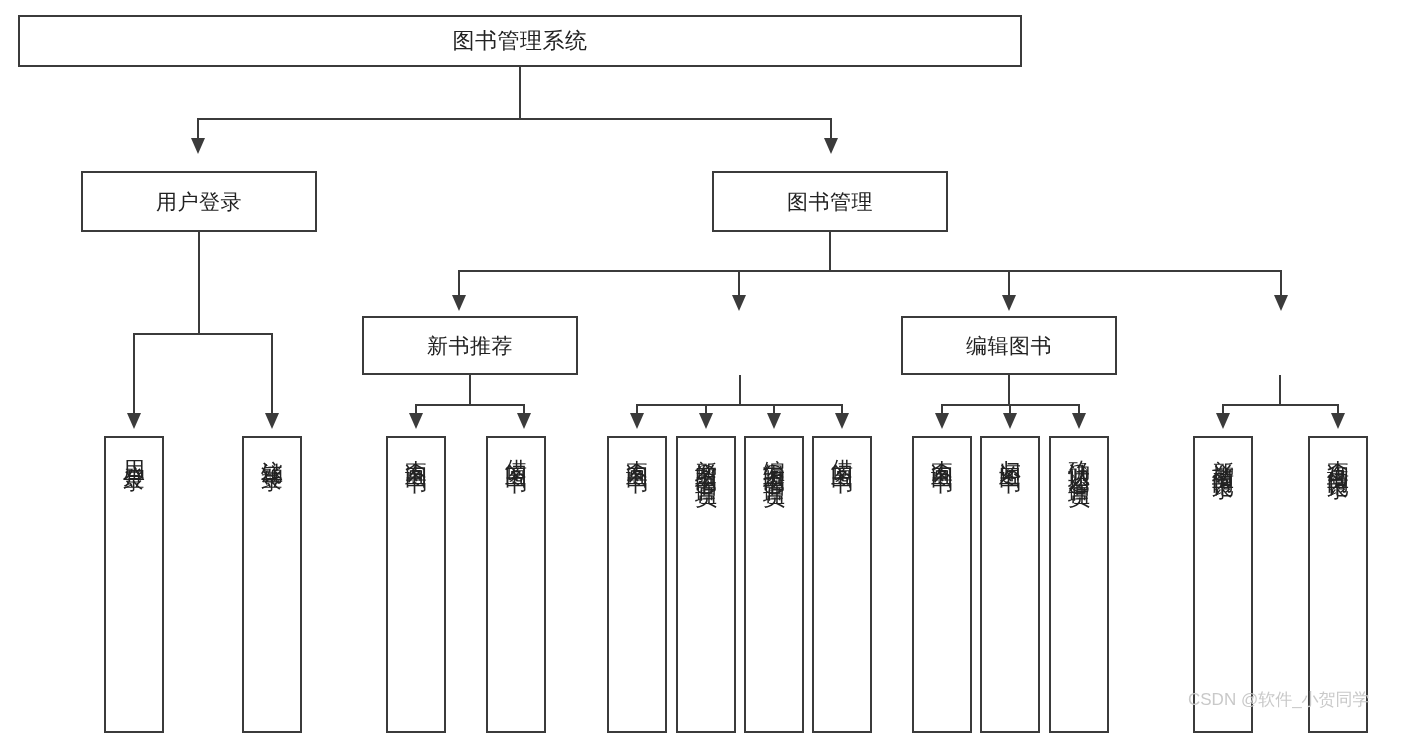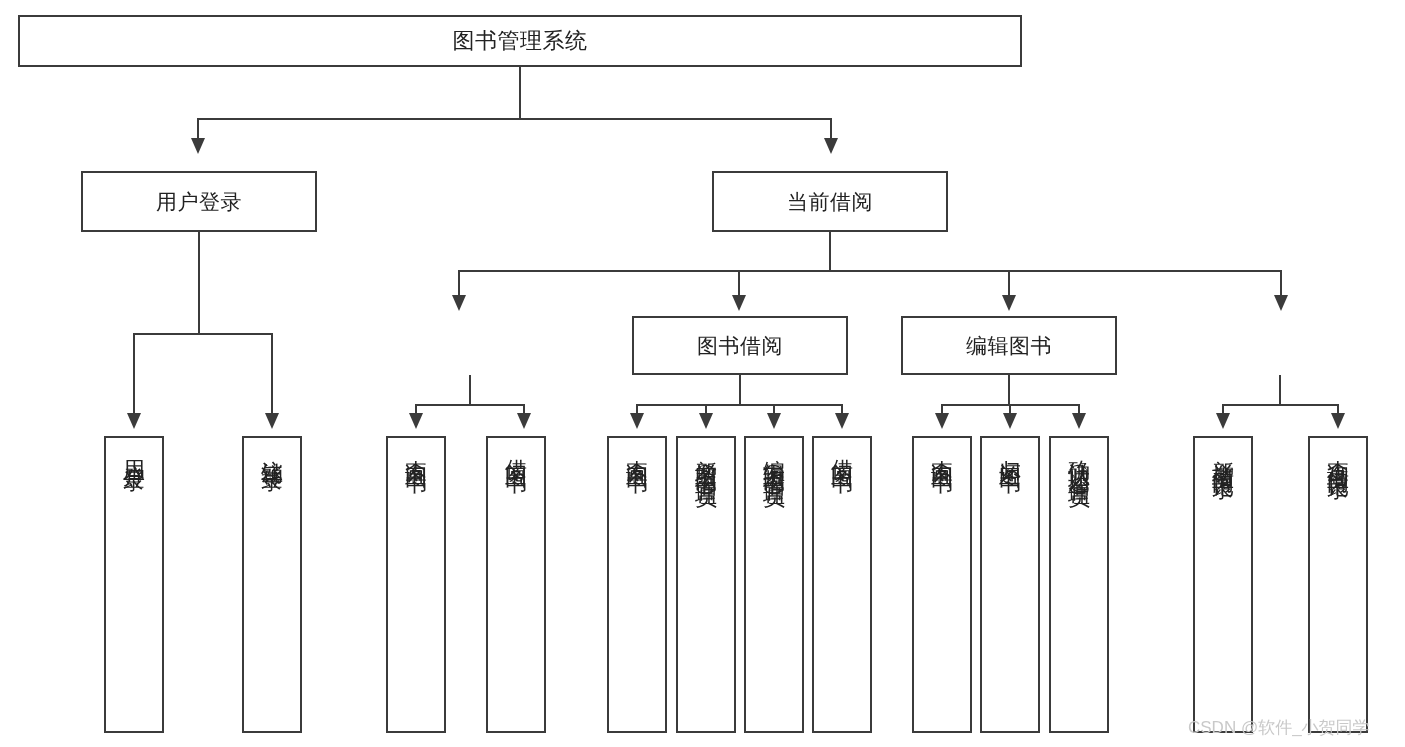--- a/index.html
+++ b/index.html
@@ -90,43 +90,43 @@
   <div class="seg h" style="left:197px; top:118px; width:635px; height:2px;"></div>
   <div class="seg v" style="left:197px; top:118px; width:2px; height:22px;"></div>
   <div class="seg v" style="left:830px; top:118px; width:2px; height:22px;"></div>
   <div class="arrow" style="left:191px; top:138px;"></div>
   <div class="arrow" style="left:824px; top:138px;"></div>
 
   <div class="node horiz" style="left:81px; top:171px; width:236px; height:61px;">
     <span class="label">用户登录</span>
   </div>
   <div class="node horiz" style="left:712px; top:171px; width:236px; height:61px;">
-    <span class="label">当前借阅</span>
+    <span class="label">图书管理</span>
   </div>
 
   <div class="seg v" style="left:198px; top:232px; width:2px; height:102px;"></div>
   <div class="seg h" style="left:133px; top:333px; width:140px; height:2px;"></div>
   <div class="seg v" style="left:133px; top:333px; width:2px; height:82px;"></div>
   <div class="seg v" style="left:271px; top:333px; width:2px; height:82px;"></div>
   <div class="arrow" style="left:127px; top:413px;"></div>
   <div class="arrow" style="left:265px; top:413px;"></div>
 
   <div class="seg v" style="left:829px; top:232px; width:2px; height:40px;"></div>
   <div class="seg h" style="left:458px; top:270px; width:824px; height:2px;"></div>
   <div class="seg v" style="left:458px; top:270px; width:2px; height:27px;"></div>
   <div class="seg v" style="left:738px; top:270px; width:2px; height:27px;"></div>
   <div class="seg v" style="left:1008px; top:270px; width:2px; height:27px;"></div>
   <div class="seg v" style="left:1280px; top:270px; width:2px; height:27px;"></div>
   <div class="arrow" style="left:452px; top:295px;"></div>
   <div class="arrow" style="left:732px; top:295px;"></div>
   <div class="arrow" style="left:1002px; top:295px;"></div>
   <div class="arrow" style="left:1274px; top:295px;"></div>
 
-  <div class="node horiz" style="left:632px; top:316px; width:216px; height:59px;">
-    <span class="label">图书借阅</span>
+  <div class="node horiz" style="left:362px; top:316px; width:216px; height:59px;">
+    <span class="label">新书推荐</span>
   </div>
   <div class="node horiz" style="left:901px; top:316px; width:216px; height:59px;">
     <span class="label">编辑图书</span>
   </div>
 
   <div class="seg v" style="left:469px; top:375px; width:2px; height:30px;"></div>
   <div class="seg h" style="left:415px; top:404px; width:110px; height:2px;"></div>
   <div class="seg v" style="left:415px; top:404px; width:2px; height:11px;"></div>
   <div class="seg v" style="left:523px; top:404px; width:2px; height:11px;"></div>
   <div class="arrow" style="left:409px; top:413px;"></div>
@@ -196,15 +196,15 @@
     <span class="label">确认归还（管理员）</span>
   </div>
 
   <div class="node vert" style="left:1193px; top:436px; width:60px; height:297px;">
     <span class="label">新增借阅记录</span>
   </div>
   <div class="node vert" style="left:1308px; top:436px; width:60px; height:297px;">
     <span class="label">查询借阅记录</span>
   </div>
 
-  <div class="watermark" style="left:1188px; top:716px;">CSDN @软件_小贺同学</div>
+  <div class="watermark" style="left:1188px; top:688px;">CSDN @软件_小贺同学</div>
 
 </div>
 
 </body></html>

